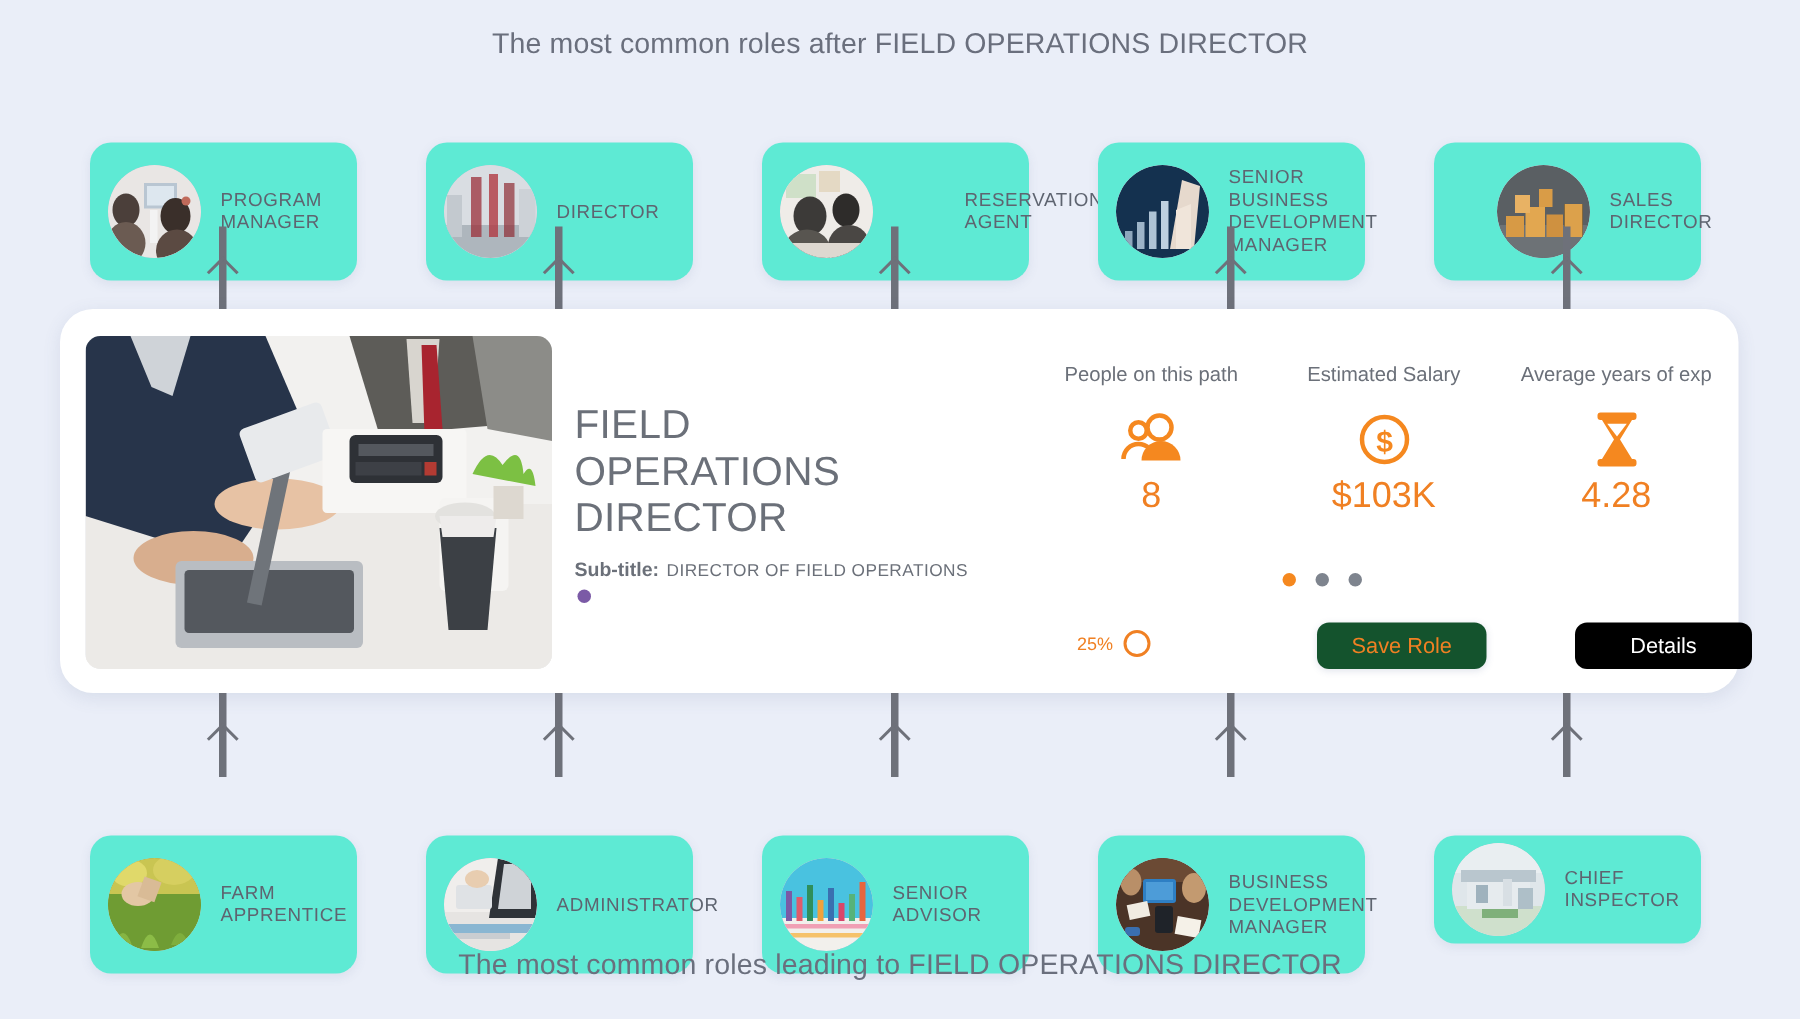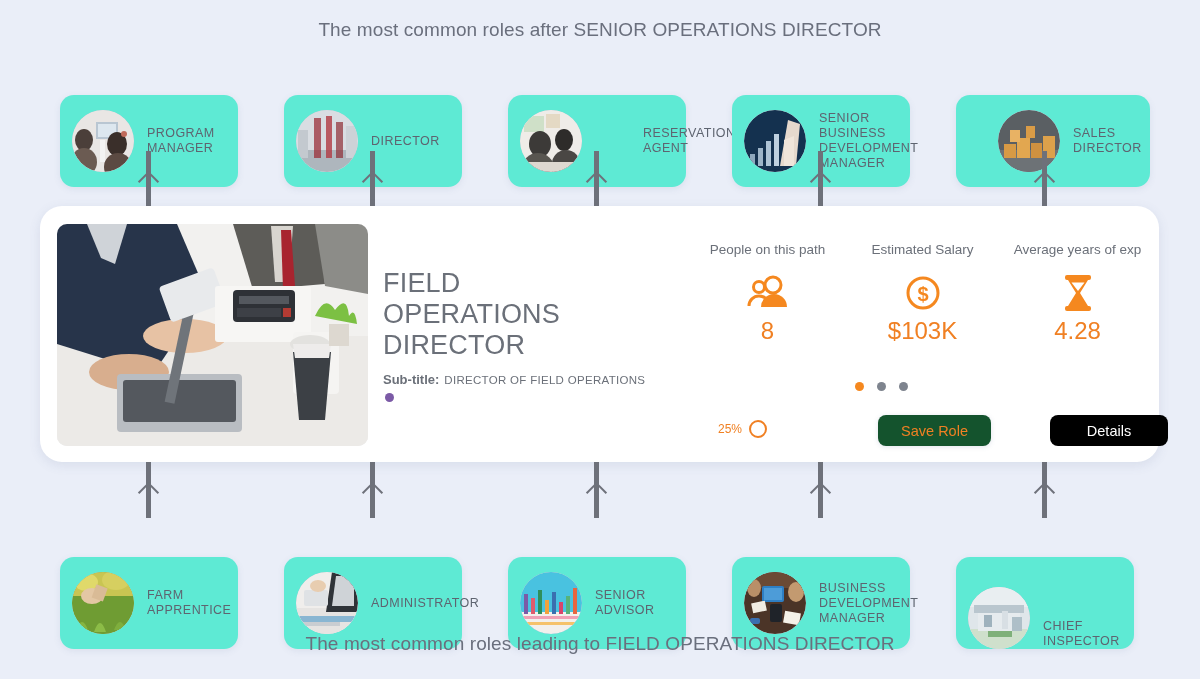--- a/index.html
+++ b/index.html
@@ -122,21 +122,21 @@
   .btn-details {
     left: 1050px; top: 415px; width: 118px; height: 31px;
     background: #000000; color: #ffffff;
   }
 </style>
 </head>
 <body>
 
 <div class="stage">
 
-  <div class="caption caption-top">The most common roles after SENIOR OPERATIONS DIRECTOR</div>
+  <div class="caption caption-top">The most common roles after FIELD OPERATIONS DIRECTOR</div>
 
   <div class="role-card" style="left:60px; top:59px; width:178px; height:92px;">
     <div class="avatar">
       <svg viewBox="0 0 62 62">
           <defs>
             <clipPath id="c0">
               <circle cx="31" cy="31" r="31"></circle>
             </clipPath>
           </defs>
       <g clip-path="url(#c0)">
@@ -220,21 +220,21 @@
       <path d="M40 30 L50 26 L50 56 L40 56 Z" fill="#f0e5da"></path>
           </g>
         </svg>
     </div>
     <div class="role-label">SENIOR
 BUSINESS
 DEVELOPMENT
 MANAGER</div>
   </div>
 
-  <div class="role-card" style="left:956px; top:59px; width:194px; height:92px;padding-left:42px;">
+  <div class="role-card" style="left:956px; top:59px; width:178px; height:92px;padding-left:42px;">
     <div class="avatar">
       <svg viewBox="0 0 62 62">
           <defs>
             <clipPath id="c4">
               <circle cx="31" cy="31" r="31"></circle>
             </clipPath>
           </defs>
       <g clip-path="url(#c4)">
             <rect width="62" height="62" fill="#5a5f63"></rect>
       <rect x="0" y="40" width="62" height="22" fill="#6d7276"></rect>
@@ -469,21 +469,21 @@
       <ellipse cx="52" cy="20" rx="8" ry="10" fill="#c39a70"></ellipse>
       <ellipse cx="10" cy="16" rx="7" ry="9" fill="#b98f68"></ellipse>
           </g>
         </svg>
     </div>
     <div class="role-label">BUSINESS
 DEVELOPMENT
 MANAGER</div>
   </div>
 
-  <div class="role-card" style="left:956px; top:521px; width:178px; height:92px;align-items:flex-end;">
+  <div class="role-card" style="left:956px; top:521px; width:178px; height:72px;">
     <div class="avatar">
       <svg viewBox="0 0 62 62">
           <defs>
             <clipPath id="p4">
               <circle cx="31" cy="31" r="31"></circle>
             </clipPath>
           </defs>
       <g clip-path="url(#p4)">
             <rect width="62" height="62" fill="#dfe6ea"></rect>
       <rect x="0" y="0" width="62" height="20" fill="#e9eef1"></rect>

